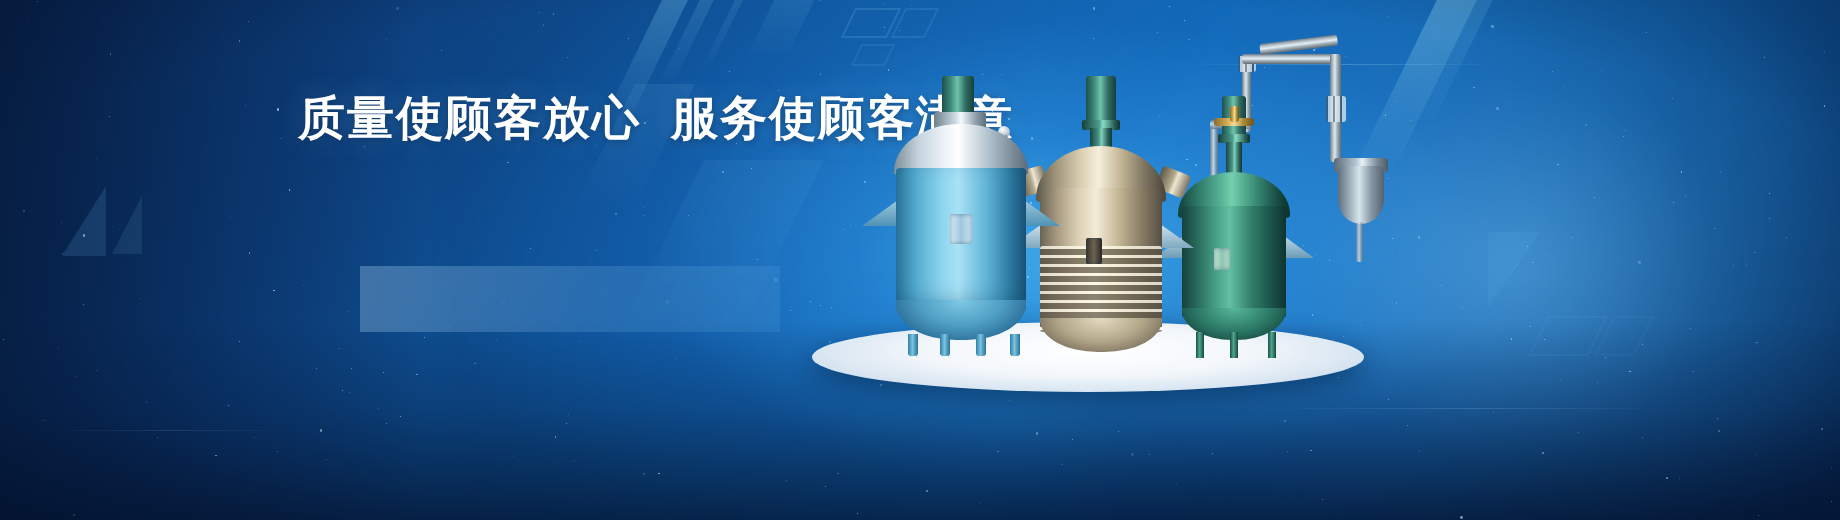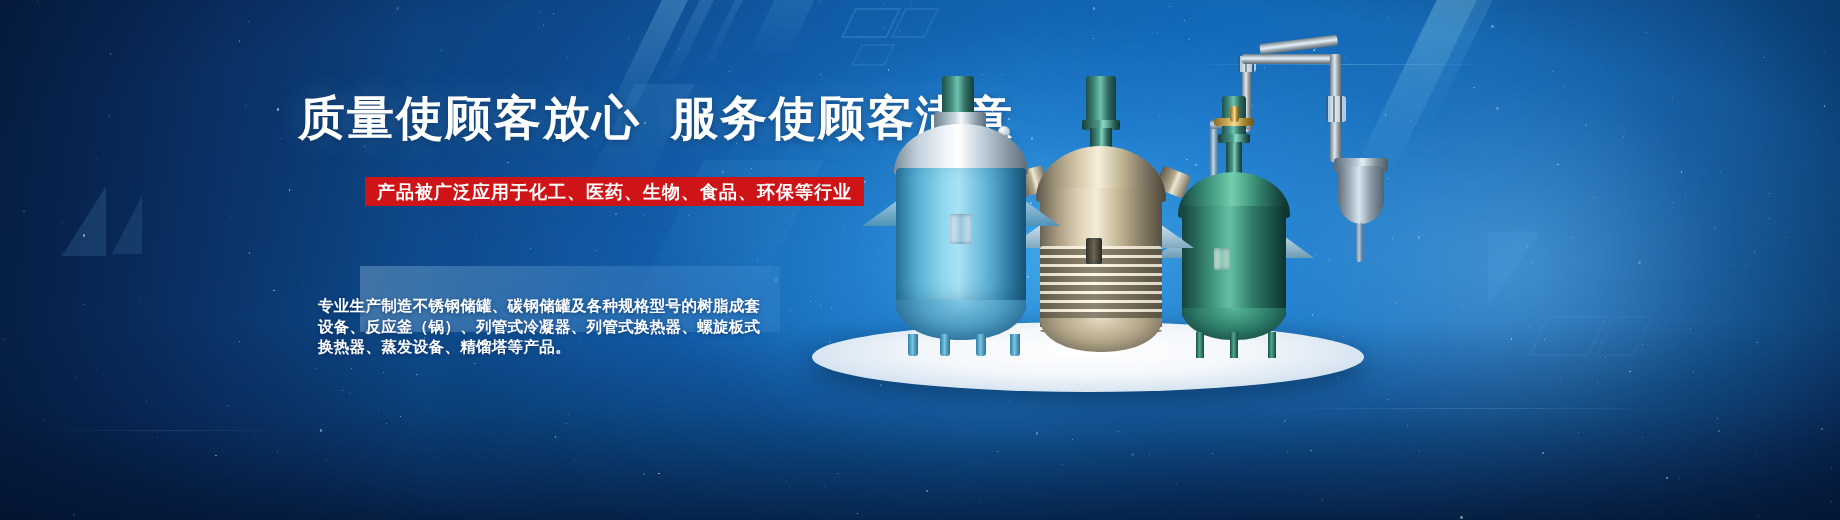--- a/index.html
+++ b/index.html
@@ -644,28 +644,22 @@
   <div class="tri" style="left:1488px;top:232px;border-right:52px solid transparent;border-top:76px solid rgba(110,190,250,.10);"></div>
 
   <div class="glowline" style="left:1180px;top:64px;width:320px;opacity:.35;"></div>
   <div class="glowline" style="left:1260px;top:408px;width:420px;opacity:.22;"></div>
   <div class="glowline" style="left:40px;top:430px;width:260px;opacity:.16;"></div>
 
   <div class="bg-vig"></div>
 
   <div class="headline">质量使顾客放心  服务使顾客满意</div>
 
-  <div class="redbar">
-    <span>产品被广泛应用于化工、医药、生物、食品、环保等行业</span>
-  </div>
 
   <div class="glasspanel"></div>
-  <div class="para">专业生产制造不锈钢储罐、碳钢储罐及各种规格型号的树脂成套
-设备、反应釜（锅）、列管式冷凝器、列管式换热器、螺旋板式
-换热器、蒸发设备、精馏塔等产品。</div>
 
   <div class="equip">
 
     <div class="pipe" style="left:452px;top:60px;width:9px;height:72px;"></div>
     <div class="pipe-rib" style="left:448px;top:56px;width:18px;height:16px;"></div>
     <div class="pipe-h" style="left:452px;top:54px;width:96px;height:10px;"></div>
     <div class="pipe-h" style="left:470px;top:44px;width:78px;height:11px;transform:rotate(-7deg);transform-origin:left center;"></div>
     <div class="pipe" style="left:540px;top:54px;width:11px;height:108px;"></div>
     <div class="pipe-rib" style="left:536px;top:96px;width:20px;height:26px;"></div>
     <div class="cond-cap"></div>

